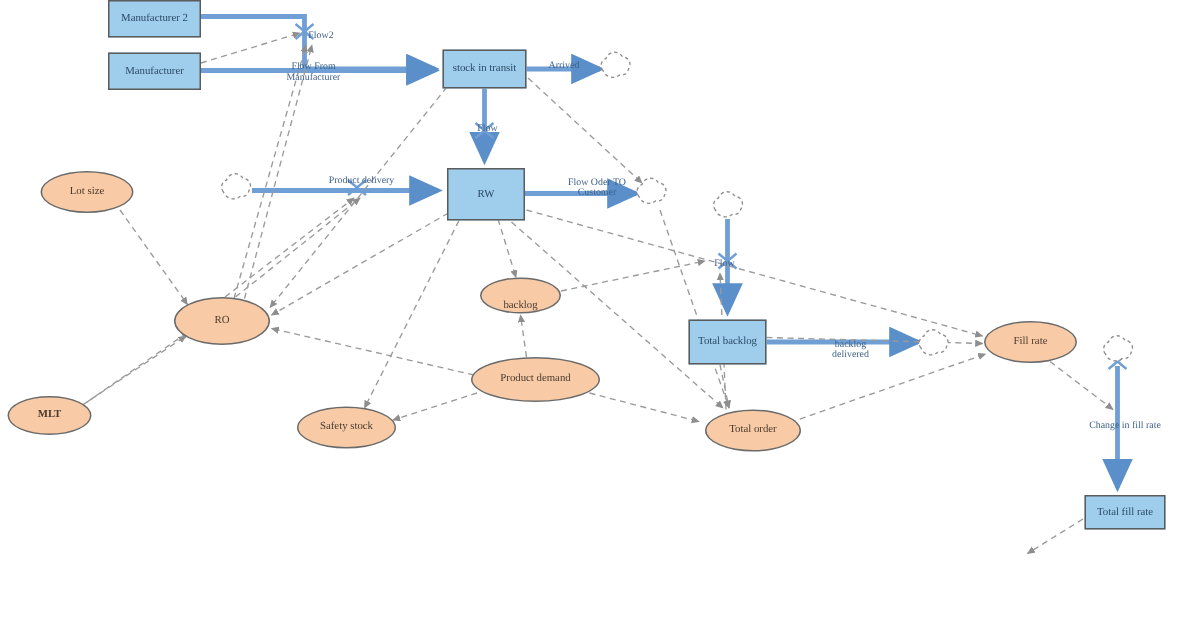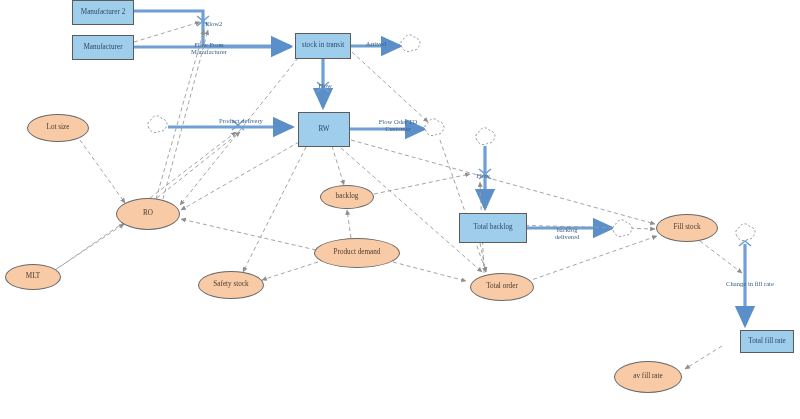--- a/index.html
+++ b/index.html
@@ -119,53 +119,50 @@
   </div>
   <div class="node stock" style="left:72px;top:35px;width:62px;height:25px;text-align:right;">
     <span>Manufacturer</span>
   </div>
   <div class="node stock" style="left:295px;top:33px;width:56px;height:26px;text-align:right;">
     <span>stock in transit</span>
   </div>
   <div class="node stock" style="left:298px;top:112px;width:52px;height:35px;">
     <span>RW</span>
   </div>
-  <div class="node stock" style="left:459px;top:213px;width:68px;height:30px;">
+  <div class="node stock" style="left:459px;top:213px;width:52px;height:30px;">
     <span>Total backlog</span>
   </div>
-  <div class="node stock" style="left:723px;top:330px;width:54px;height:23px;margin-left:17px;">
+  <div class="node stock" style="left:723px;top:330px;width:54px;height:23px;">
     <span>Total fill rate</span>
   </div>
 
   <div class="node aux" style="left:27px;top:114px;width:62px;height:28px;">
     <span>Lot size</span>
   </div>
-  <div class="node aux" style="left:5px;top:264px;width:56px;height:26px;">
+  <div class="node aux" style="left:5px;top:264px;width:56px;height:26px;font-weight:bold;">
     <span>MLT</span>
   </div>
   <div class="node aux" style="left:116px;top:198px;width:64px;height:32px;">
     <span>RO</span>
   </div>
   <div class="node aux" style="left:198px;top:271px;width:66px;height:28px;">
     <span>Safety stock</span>
   </div>
   <div class="node aux" style="left:314px;top:238px;width:86px;height:30px;">
     <span>Product demand</span>
   </div>
-  <div class="node aux" style="left:320px;top:185px;width:54px;height:24px;">
+  <div class="node aux" style="left:320px;top:185px;width:54px;height:24px;align-items:flex-end;">
     <span>backlog</span>
   </div>
   <div class="node aux" style="left:470px;top:273px;width:64px;height:28px;">
     <span>Total order</span>
   </div>
   <div class="node aux" style="left:656px;top:214px;width:62px;height:28px;">
-    <span>Fill stock</span>
-  </div>
-  <div class="node aux" style="left:614px;top:361px;width:68px;height:32px;">
-    <span>av fill rate</span>
+    <span>Fill rate</span>
   </div>
 
   <div class="flowlabel" style="left:194px;top:20px;width:40px;">Flow2</div>
   <div class="flowlabel" style="left:178px;top:41px;width:62px;">Flow From
 Manufacturer</div>
   <div class="flowlabel" style="left:358px;top:40px;width:36px;">Arrived</div>
   <div class="flowlabel" style="left:313px;top:82px;width:24px;">Flow</div>
   <div class="flowlabel" style="left:205px;top:117px;width:72px;">Product delivery</div>
   <div class="flowlabel" style="left:367px;top:118px;width:62px;">Flow Oder TO
 Customer</div>

